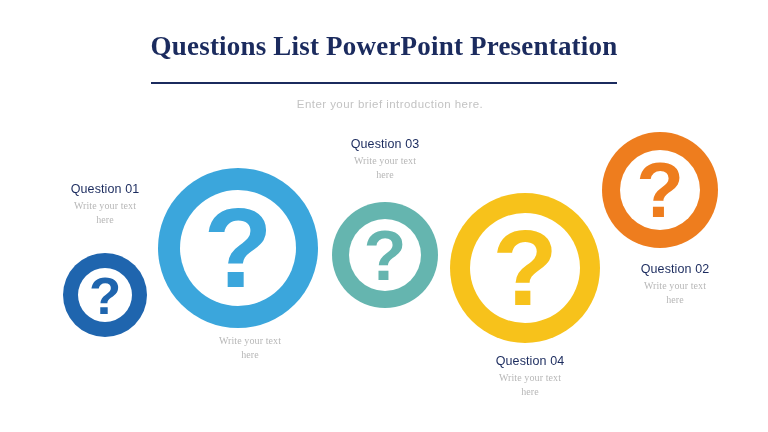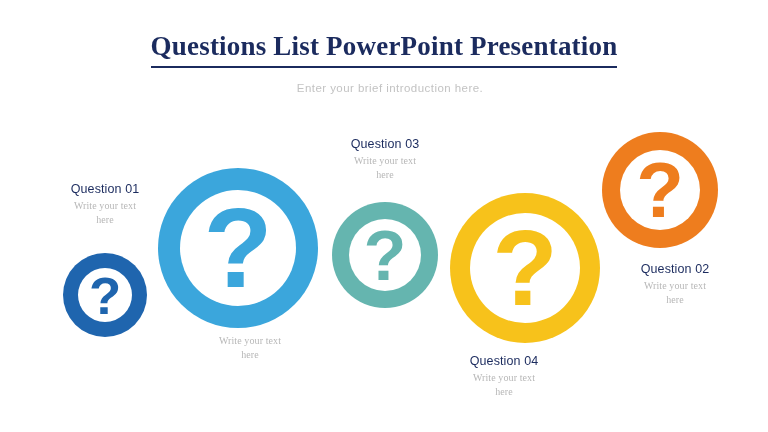--- a/index.html
+++ b/index.html
@@ -28,21 +28,21 @@
   }
   #title {
     display: inline-block;
     font-family: "Liberation Serif", "DejaVu Serif", serif;
     font-weight: bold;
     font-size: 27px;
     line-height: 32px;
     letter-spacing: 0.2px;
     color: #1b2b5e;
     border-bottom: 2px solid #1b2b5e;
-    padding-bottom: 4px;
+    padding-bottom: 20px;
     white-space: nowrap;
     text-align: right;
   }
   #subtitle {
     margin-top: 13px;
     font-family: "Liberation Sans", sans-serif;
     font-size: 11.5px;
     line-height: 14px;
     color: #c3c3c3;
     letter-spacing: 0.45px;
@@ -123,21 +123,21 @@
       </div>
       <div class="label" style="left: 175px; top: 332px;">
         <div class="lbl-body">Write your text</div>
         <div class="lbl-body" style="margin-top: 0px;">here</div>
       </div>
       <div class="label" style="left: 310px; top: 136px;">
         <div class="lbl-title">Question 03</div>
         <div class="lbl-body">Write your text</div>
         <div class="lbl-body" style="margin-top: 0px;">here</div>
       </div>
-      <div class="label" style="left: 429px; top: 353px;">
+      <div class="label" style="left: 455px; top: 353px;">
         <div class="lbl-title">Question 04</div>
         <div class="lbl-body">Write your text</div>
         <div class="lbl-body" style="margin-top: 0px;">here</div>
       </div>
       <div class="label" style="left: 600px; top: 261px;">
         <div class="lbl-title">Question 02</div>
         <div class="lbl-body">Write your text</div>
         <div class="lbl-body" style="margin-top: 0px;">here</div>
       </div>
     </div>

